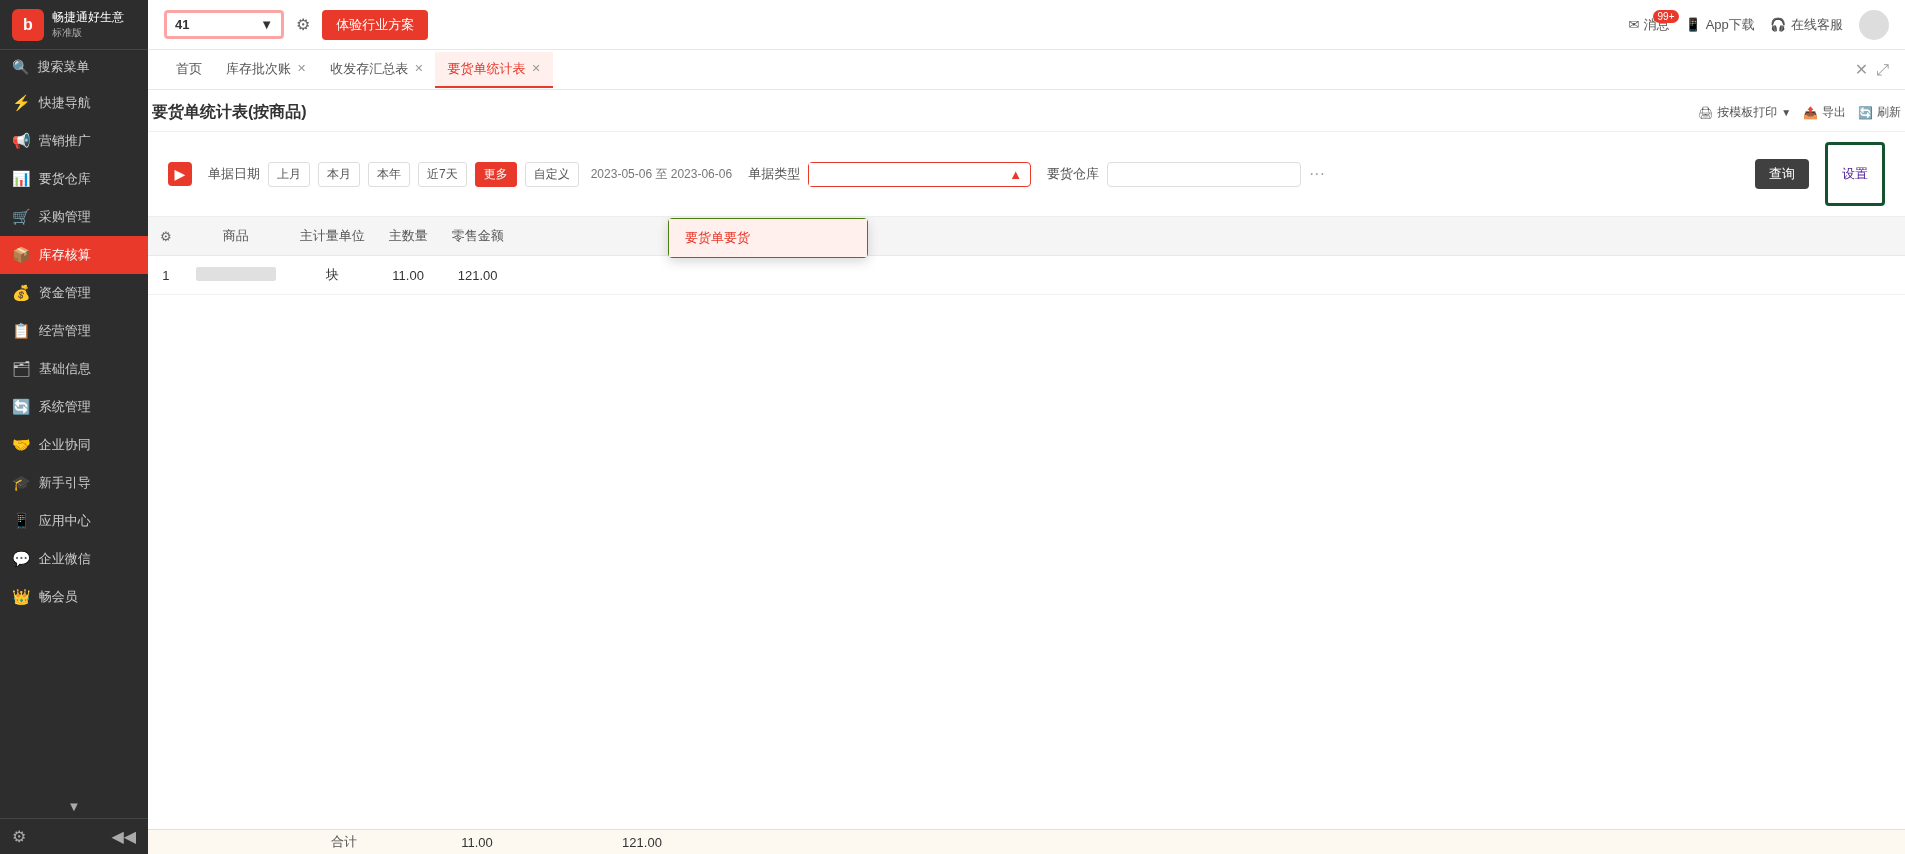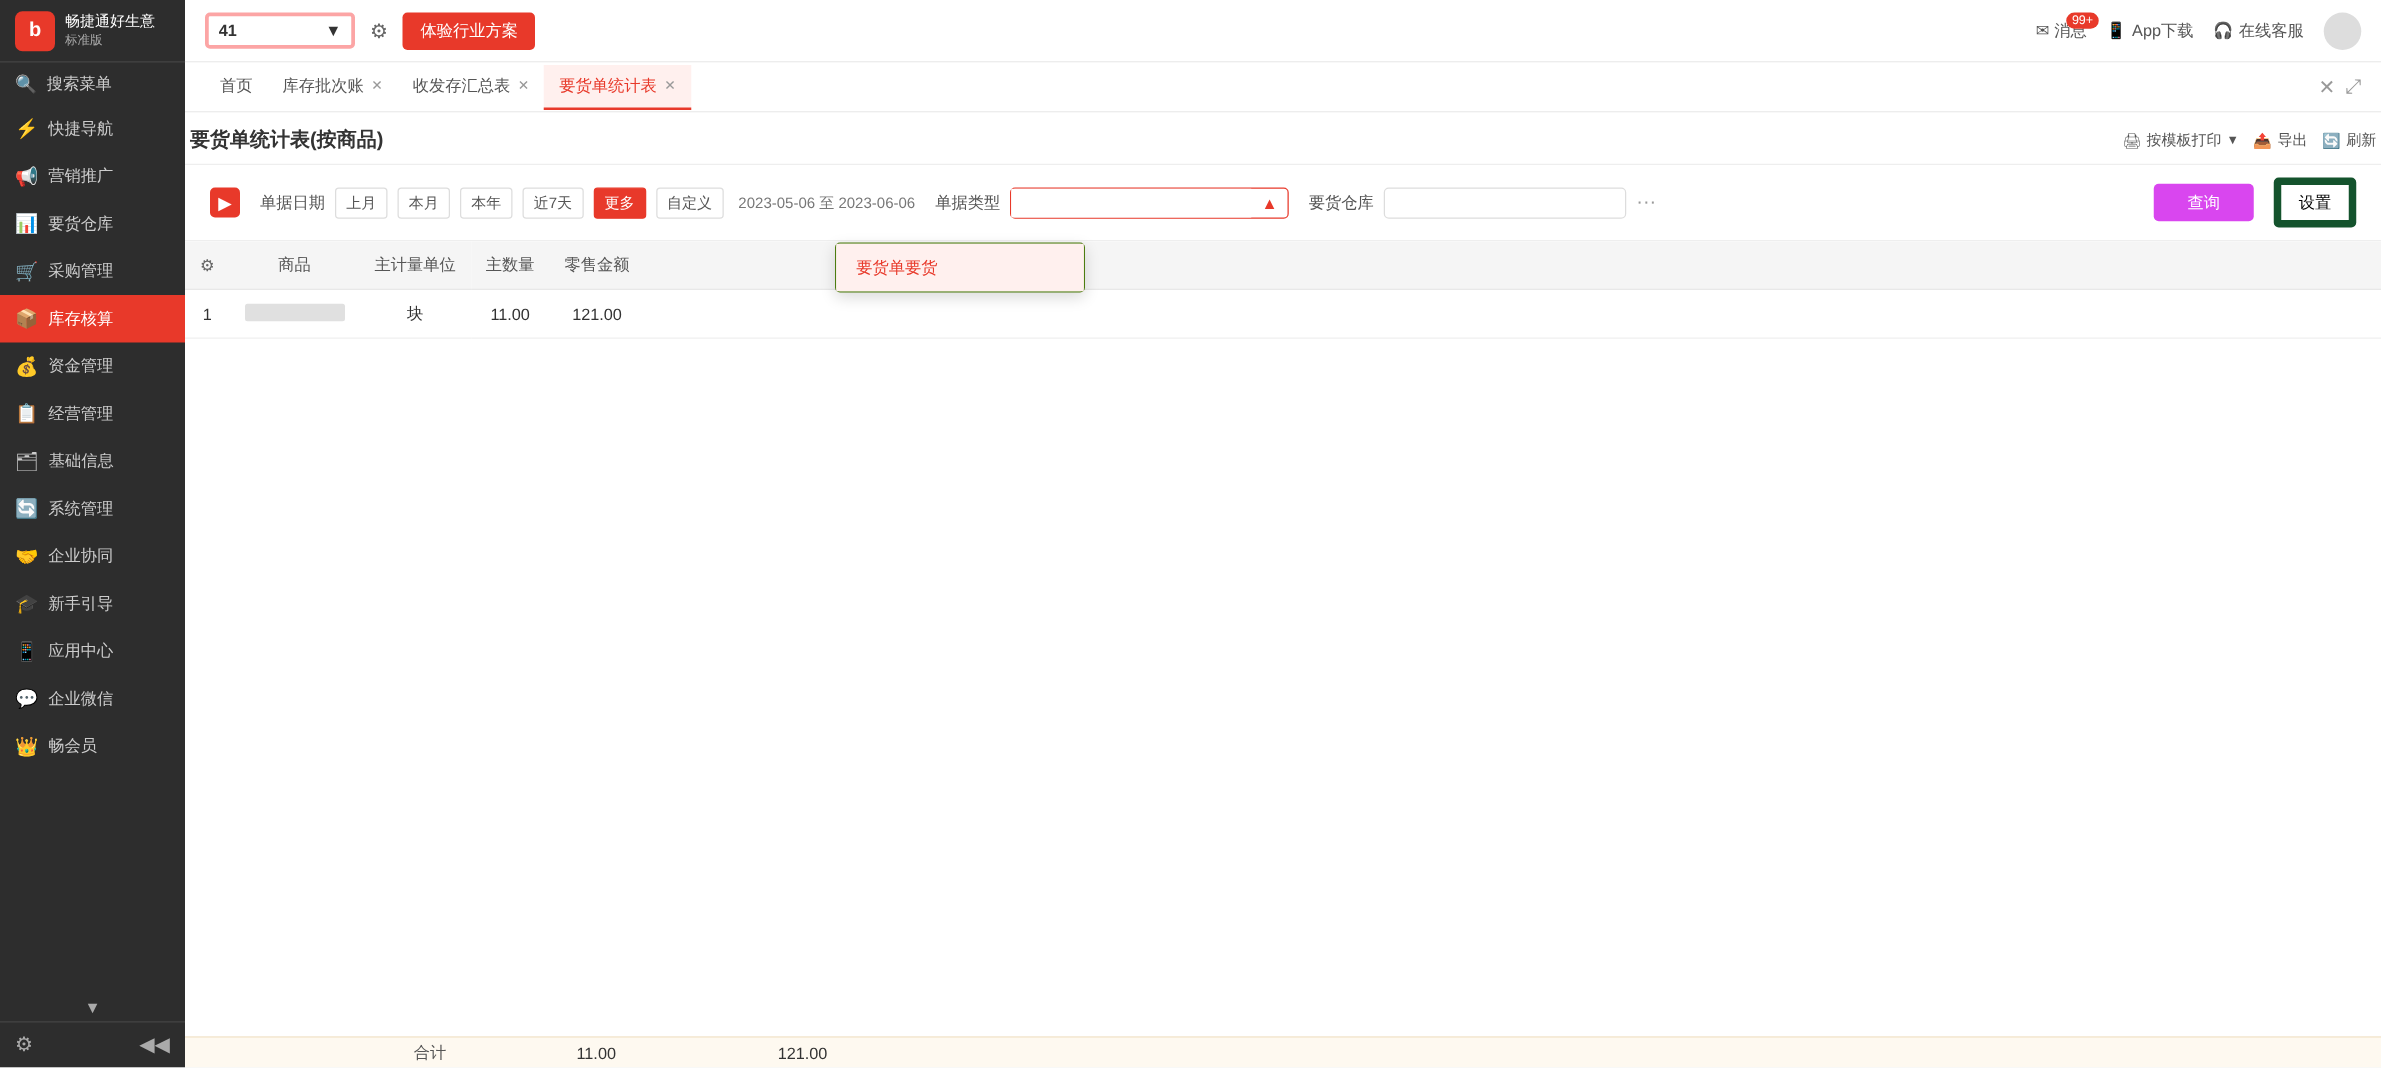--- a/index.html
+++ b/index.html
@@ -300,35 +300,35 @@
       padding: 4px 8px;
       font-size: 13px;
       min-width: 180px;
     }
     .filter-more-btn {
       color: #999;
       cursor: pointer;
       font-size: 16px;
     }
     .filter-query-btn {
-      background: #d946ef;
+      background: #404040;
       color: white;
       border: none;
       border-radius: 4px;
-      padding: 6px 27px;
+      padding: 6px 14px;
       cursor: pointer;
       font-size: 13px;
       margin-left: auto;
     }
     .filter-settings-btn {
       background: white;
-      color: #000000;
-      border: 6px solid #14532d;
-      border-radius: 4px;
-      padding: 5px 14px;
+      color: #4c1d95;
+      border: 3px solid #14532d;
+      border-radius: 4px;
+      padding: 20px 14px;
       cursor: pointer;
       font-size: 13px;
     }
 
     
     .dropdown-menu {
       position: absolute;
       top: 100%;
       left: 520px;
       background: white;

